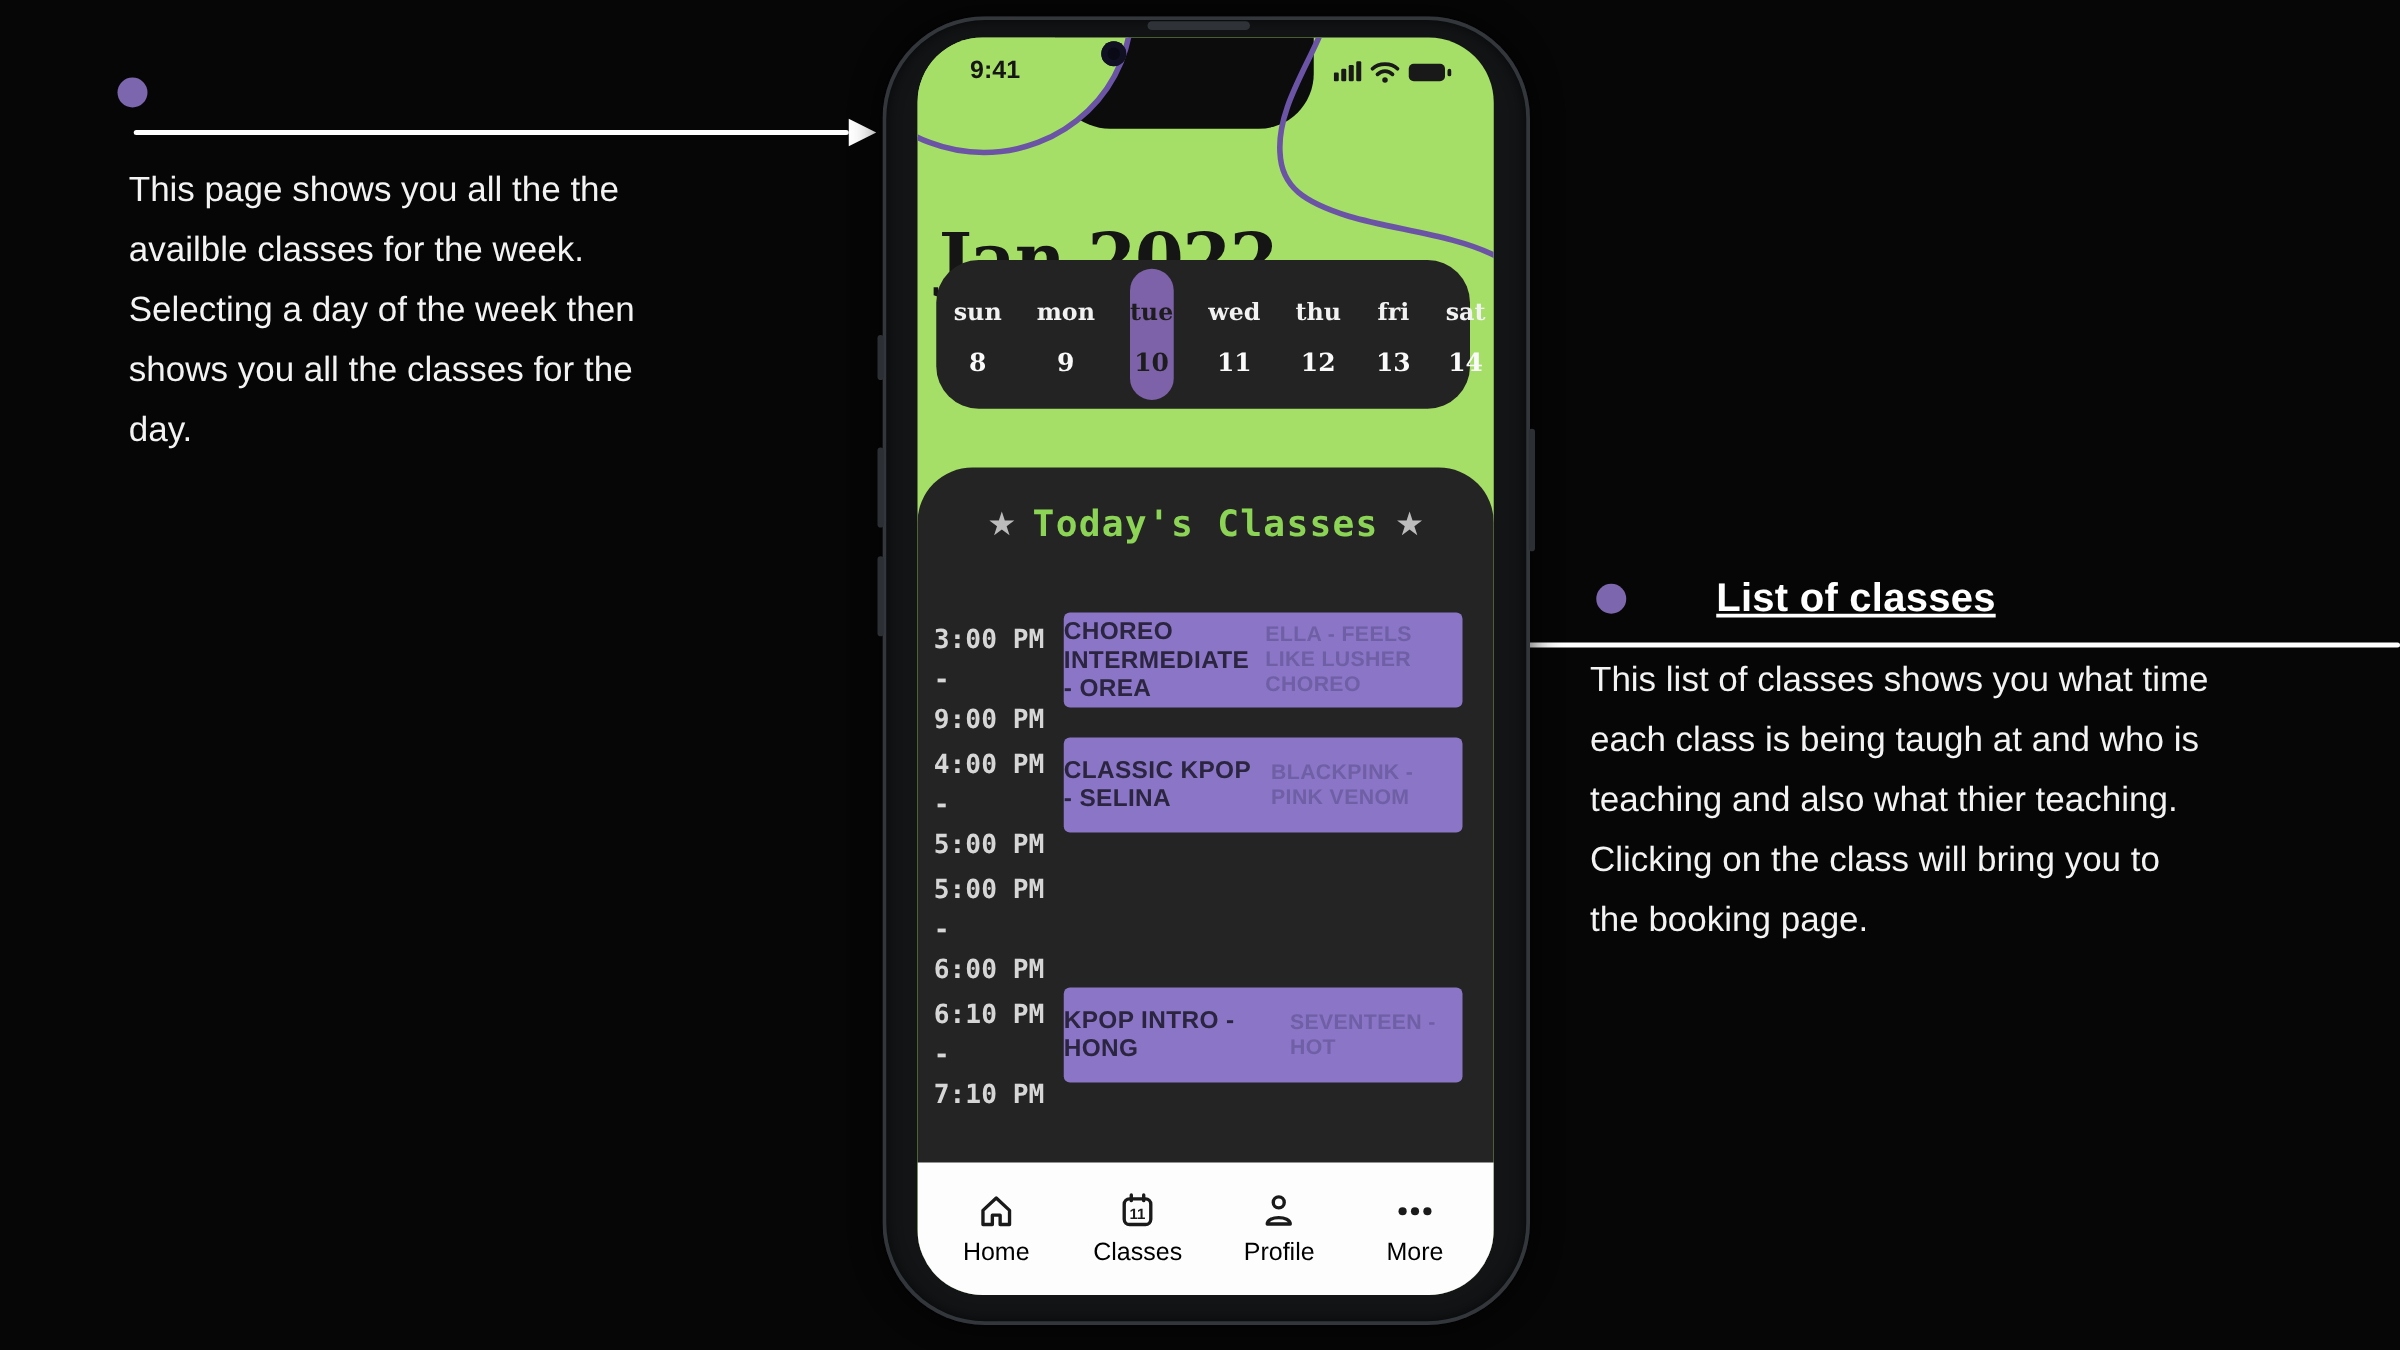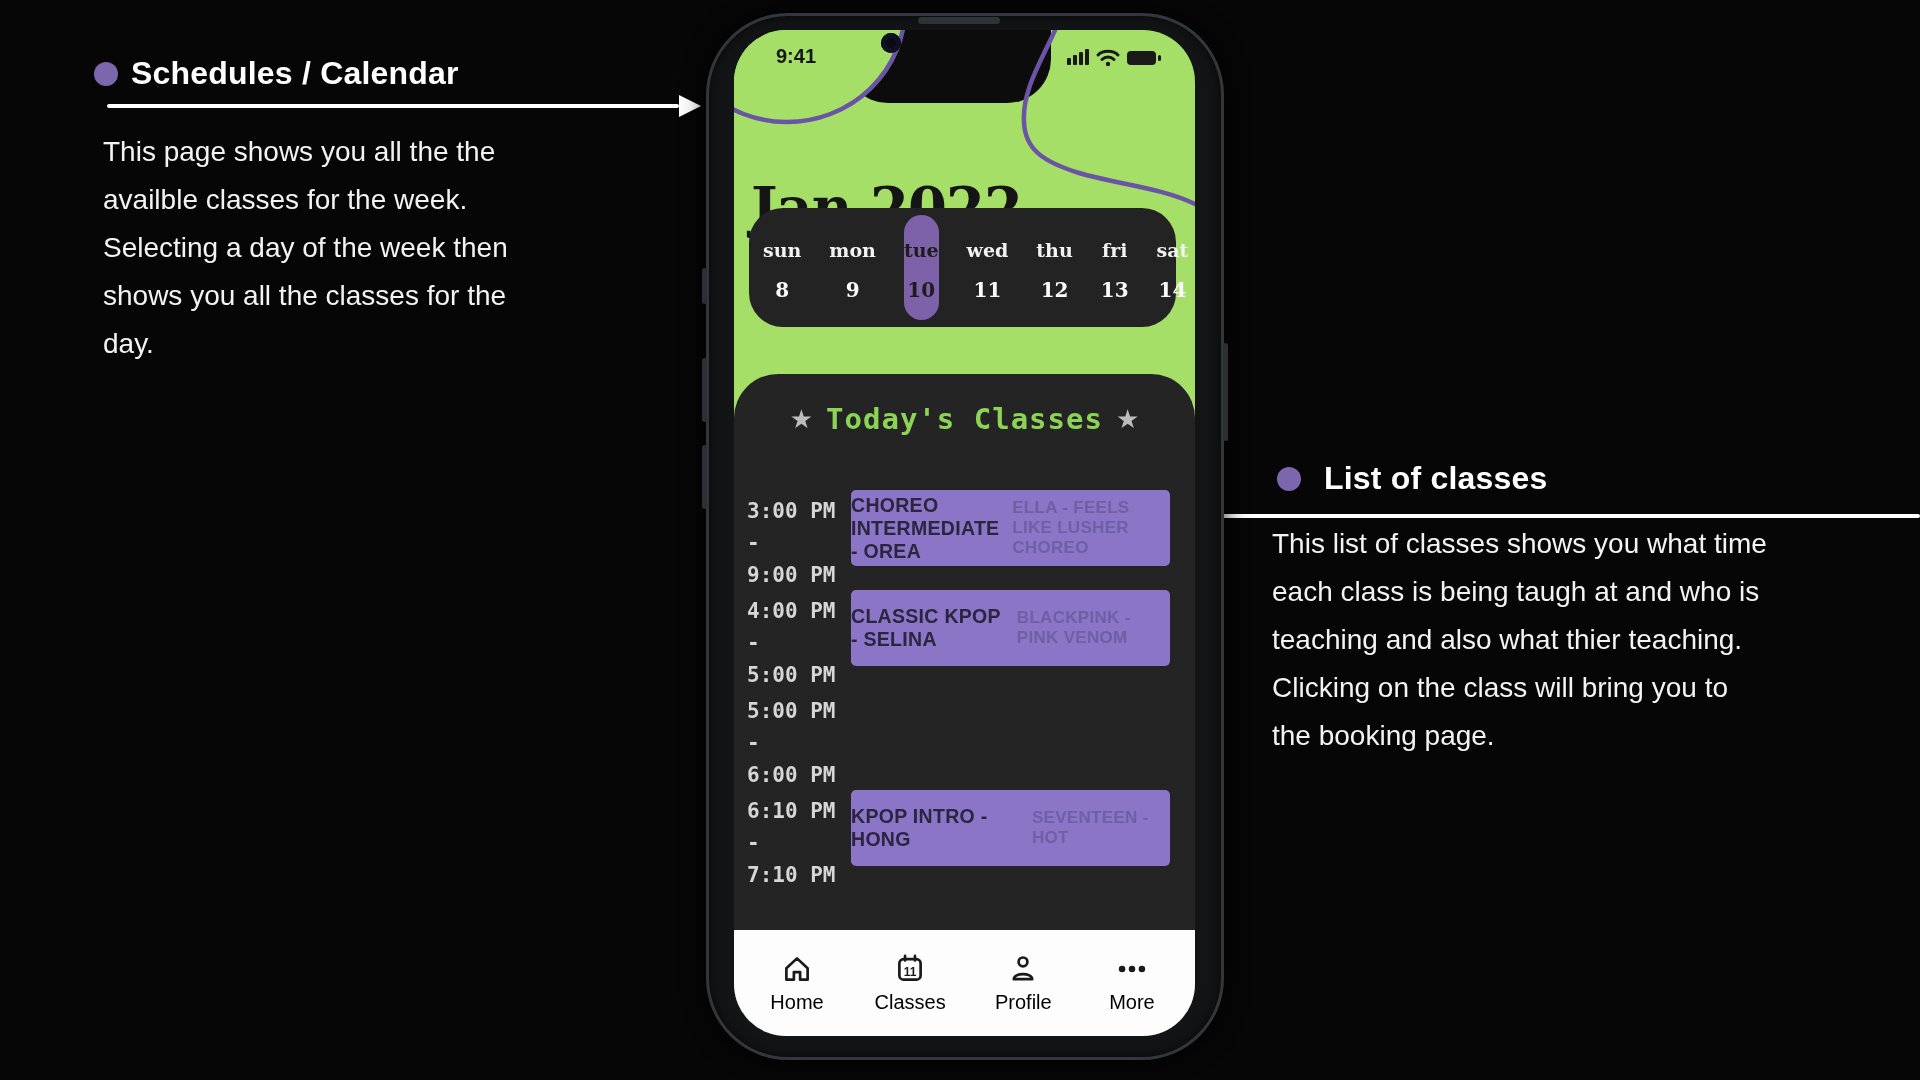--- a/index.html
+++ b/index.html
@@ -16,21 +16,21 @@
   .head-right{border-left:22px solid #ffffff;}
   .head-left{border-right:22px solid #ffffff;}
 
   #bullet-left{left:94px;top:62px;}
   #title-left{left:131px;top:55px;}
   #line-left{left:107px;top:104px;width:572px;}
   #head-left-arrow{left:679px;top:95px;}
   #body-left{left:103px;top:128px;width:520px;}
 
   #bullet-right{left:1277px;top:467px;}
-  #title-right{left:1324px;top:460px;}
+  #title-right{left:1373px;top:460px;text-decoration:underline;}
   #line-right{left:1208px;top:514px;width:712px;}
   #head-right-arrow{left:1186px;top:505px;}
   #body-right{left:1272px;top:520px;width:620px;}
 
   
   .phone{position:absolute;left:706px;top:13px;width:518px;height:1047px;border-radius:82px;
          background:#121416;box-shadow:inset 0 0 0 3px #33373c, inset 0 0 14px #000, 0 0 24px rgba(0,0,0,.8);}
   .side-btn{position:absolute;width:5px;background:#2c2f34;border-radius:3px;}
   .btn-mute{left:-4px;top:255px;height:36px;}
   .btn-volup{left:-4px;top:345px;height:64px;}
@@ -85,21 +85,20 @@
   .nav-item{display:flex;flex-direction:column;align-items:center;gap:5px;min-width:62px;cursor:pointer;}
   .nav-item svg{display:block;}
   .nav-label{font-size:20px;color:#000000;}
 </style>
 </head>
 <body>
 
 <div class="canvas">
 
   <span class="bullet" id="bullet-left"></span>
-  <h2 class="note-title" id="title-left">Schedules / Calendar</h2>
   <div class="arrow-line" id="line-left"></div>
   <div class="arrow-head head-right" id="head-left-arrow"></div>
   <p class="note-body" id="body-left">This page shows you all the the
 availble classes for the week.
 Selecting a day of the week then
 shows you all the classes for the
 day.</p>
 
   <span class="bullet" id="bullet-right"></span>
   <h2 class="note-title" id="title-right">List of classes</h2>

